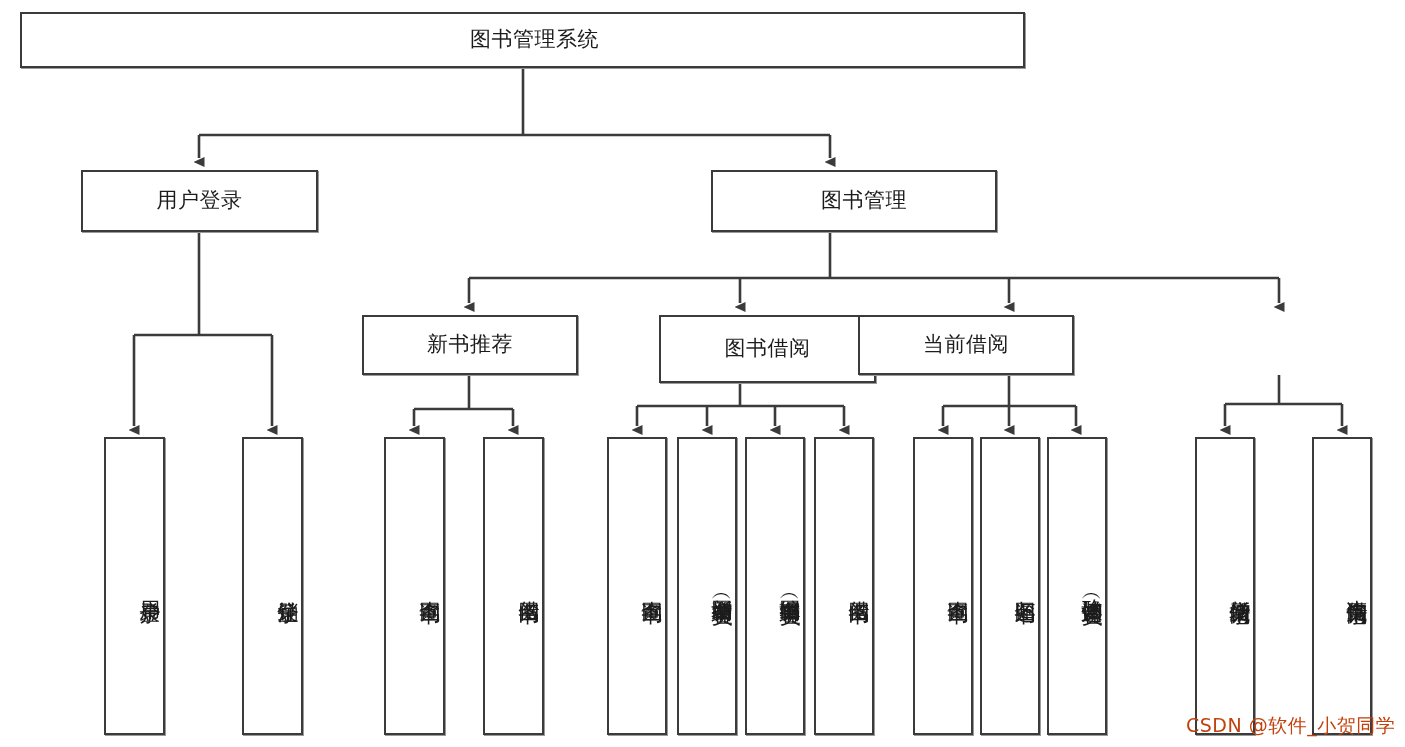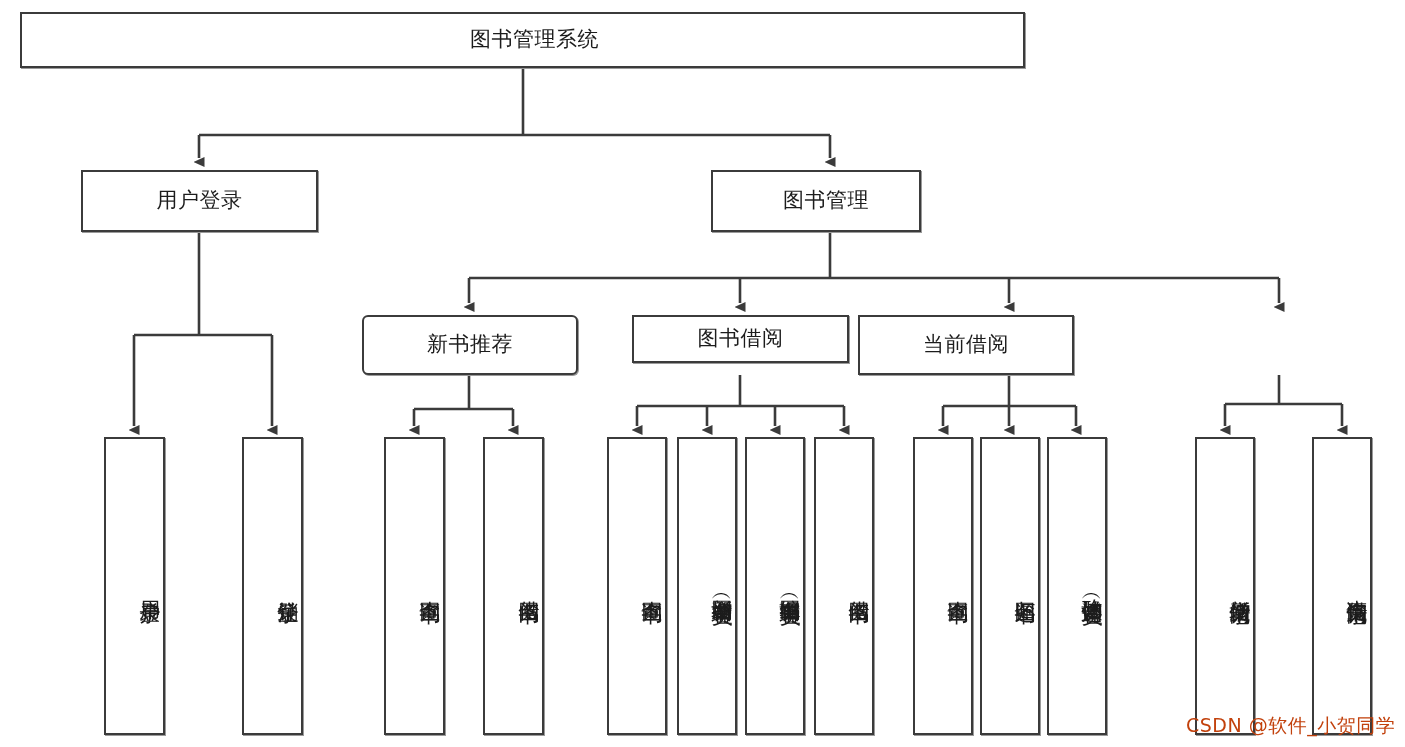--- a/index.html
+++ b/index.html
@@ -124,28 +124,28 @@
     </g>
   </svg>
 
   <div class="node horiz" style="left:20px; top:12px; width:1005px; height:56px;padding-left:24px;">
     <span>图书管理系统</span>
   </div>
 
   <div class="node horiz" style="left:81px; top:170px; width:237px; height:62px;">
     <span>用户登录</span>
   </div>
-  <div class="node horiz" style="left:711px; top:170px; width:210px; height:62px;padding-left:20px;">
+  <div class="node horiz" style="left:711px; top:170px; width:286px; height:62px;padding-left:20px;">
     <span>图书管理</span>
   </div>
 
-  <div class="node horiz" style="left:362px; top:315px; width:216px; height:60px;border-radius:6px;">
+  <div class="node horiz" style="left:362px; top:315px; width:216px; height:60px;">
     <span>新书推荐</span>
   </div>
-  <div class="node horiz" style="left:632px; top:315px; width:217px; height:48px;">
+  <div class="node horiz" style="left:659px; top:315px; width:217px; height:68px;">
     <span>图书借阅</span>
   </div>
   <div class="node horiz" style="left:858px; top:315px; width:216px; height:60px;">
     <span>当前借阅</span>
   </div>
 
   <div class="node vert" style="left:104px; top:437px; width:61px; height:298px;">
     <span class="vtxt">用户登录</span>
   </div>
   <div class="node vert" style="left:242px; top:437px; width:61px; height:298px;">

